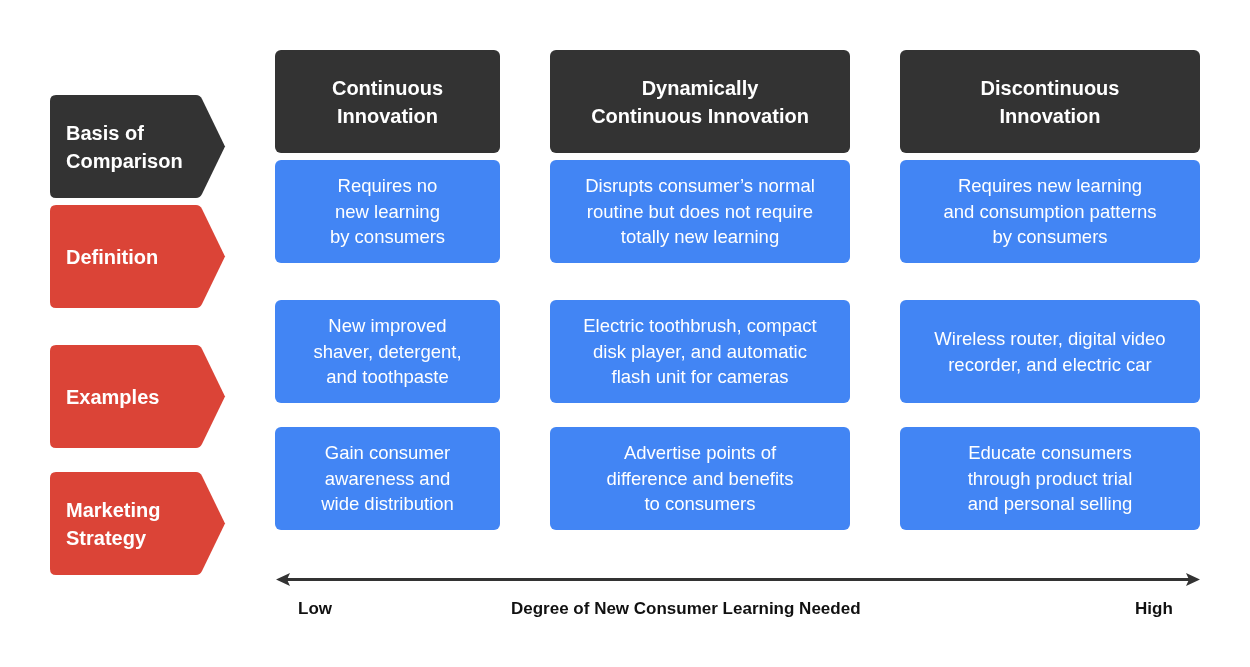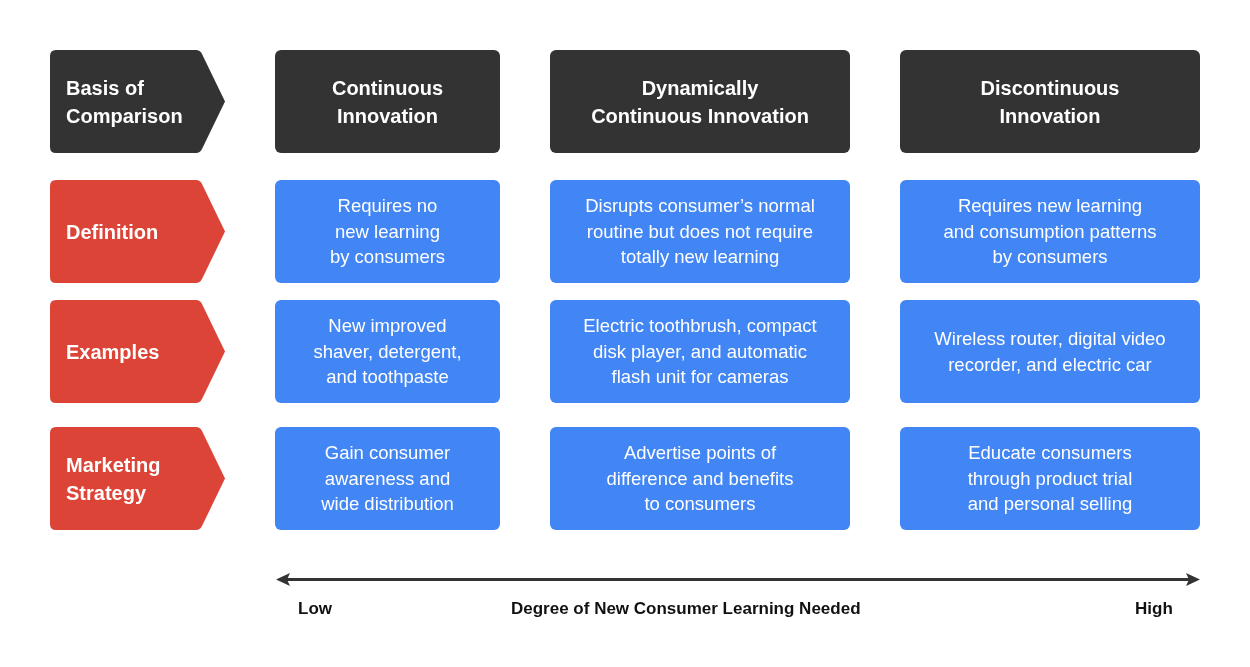--- a/index.html
+++ b/index.html
@@ -1,37 +1,37 @@
 <!DOCTYPE html>
 <html><head>
 <meta charset="utf-8">
 <style>
   html, body { margin: 0; padding: 0; background: #ffffff; }
   body { width: 1250px; height: 667px; position: relative; overflow: hidden;
          font-family: "Liberation Sans", "DejaVu Sans", sans-serif; }
   .diagram { position: absolute; left: 0; top: 0; width: 1250px; height: 667px; }
 
-  .chev { position: absolute; left: 50px; width: 176px; height: 103px; }
+  .chev { position: absolute; left: 50px; width: 176px; height: 103px; margin-top: 45px; }
   .chev svg { position: absolute; left: 0; top: 0; }
   .chev .lbl { position: absolute; left: 16px; top: 0; height: 103px; width: 150px;
                display: flex; align-items: center; color: #fff; font-weight: bold;
                font-size: 20px; line-height: 28px; white-space: pre-line; }
 
   .cell { position: absolute; height: 103px; border-radius: 6px; display: flex;
           align-items: center; justify-content: center; text-align: center;
           color: #fff; white-space: pre-line; box-sizing: border-box; padding: 0 20px; }
   .cell.head { background: #333333; font-weight: bold; font-size: 20px; line-height: 28px; }
   .cell.body { background: #4285F4; font-size: 18.5px; line-height: 25.5px; }
 
   .c1 { left: 275px; width: 225px; }
   .c2 { left: 550px; width: 300px; }
   .c3 { left: 900px; width: 300px; }
 
   .r0 { top: 50px; }
-  .r1 { top: 180px; text-align: center; }
+  .r1 { top: 160px; text-align: center; }
   .r2 { top: 300px; }
   .r3 { top: 427px; }
 
   .axis { position: absolute; left: 274px; top: 570px; width: 928px; height: 20px; }
   .axis-label { position: absolute; top: 597px; font-weight: bold; font-size: 17px;
                 color: #111; line-height: 24px; }
   .low { left: 298px; }
   .high { left: 1135px; text-align: right; }
   .mid { left: 511px; }
 </style>

